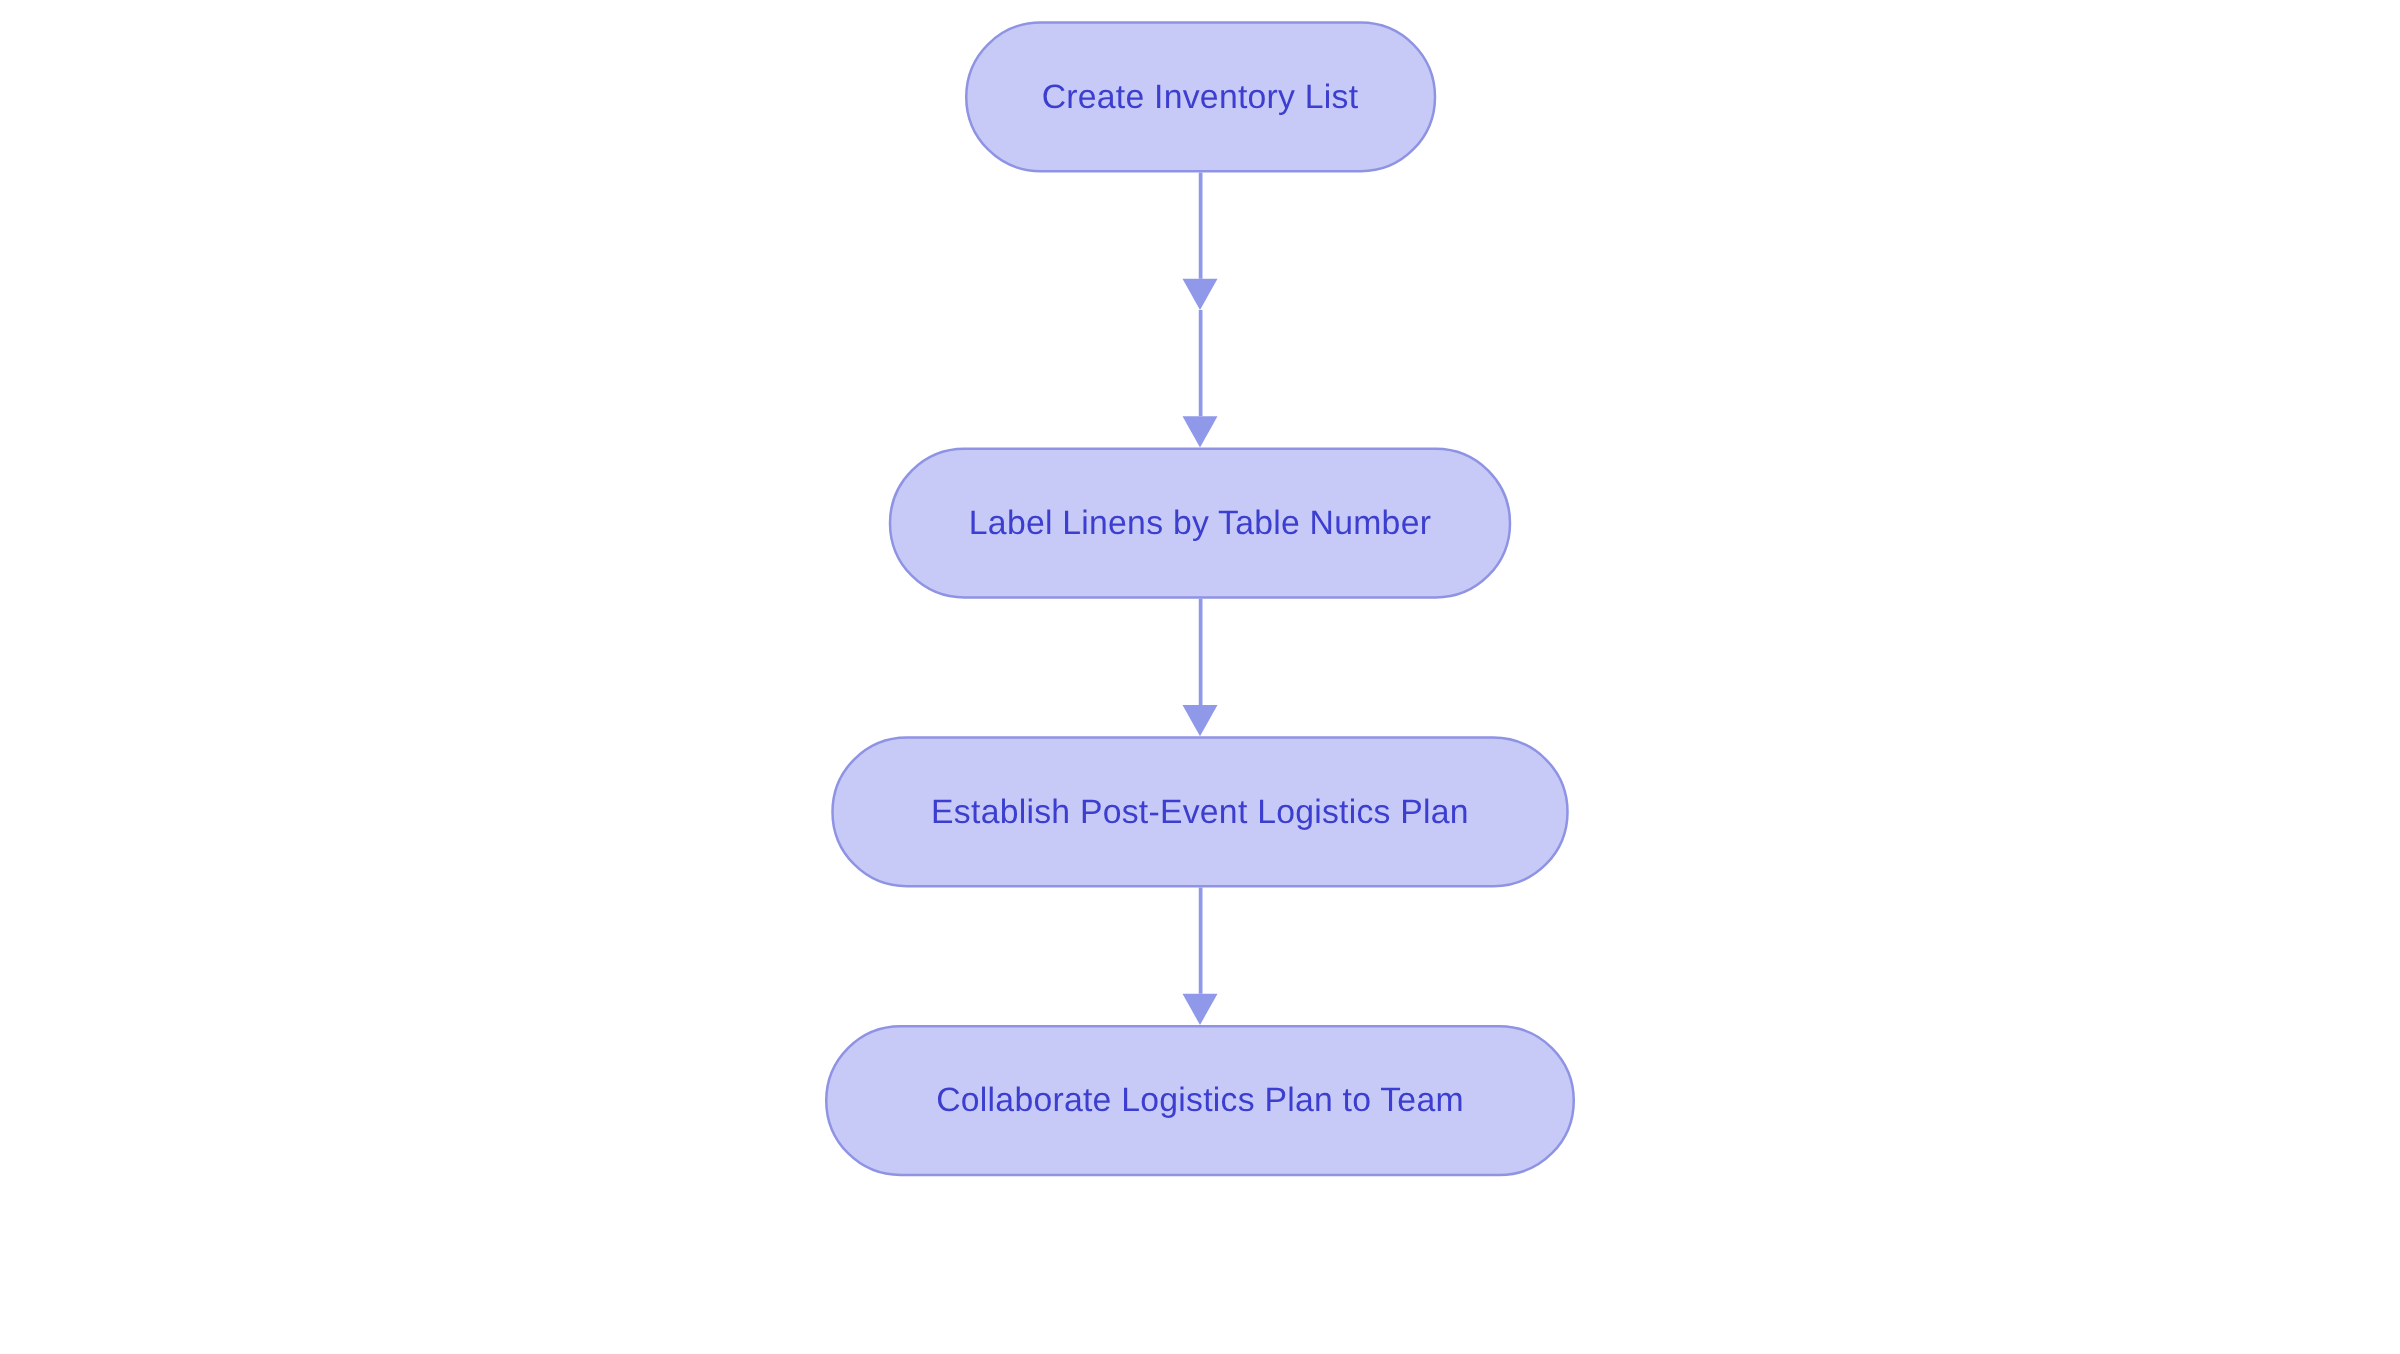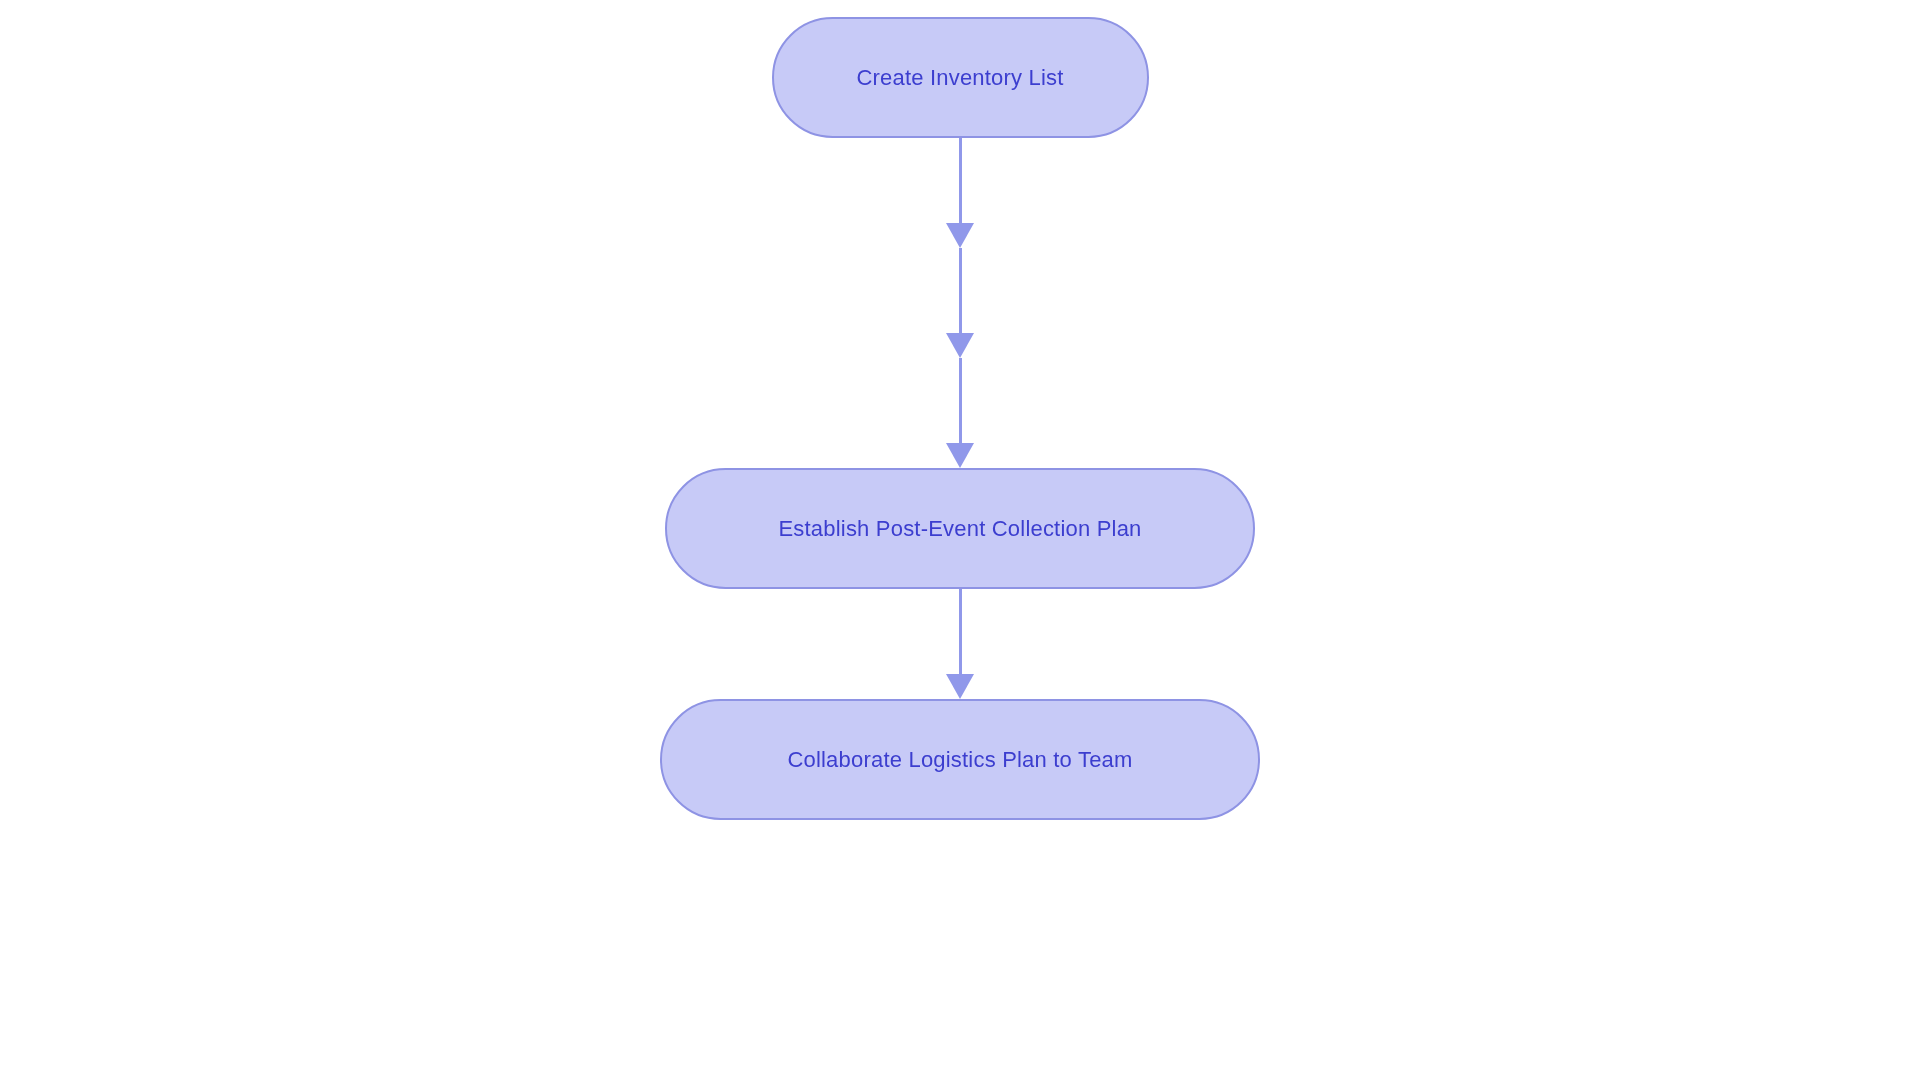--- a/index.html
+++ b/index.html
@@ -32,21 +32,21 @@
   }
   .flow-node {
     height: 121px;
     border-radius: 60.5px;
     background: var(--node-fill);
     border: 2px solid var(--node-border);
     color: var(--node-text);
     display: flex;
     align-items: center;
     justify-content: center;
-    font-size: 22px;
+    font-size: 27px;
     font-weight: 500;
     letter-spacing: 0.2px;
     white-space: nowrap;
     padding: 0 40px;
   }
   .connector {
     height: 110px;
     width: 30px;
     display: flex;
     flex-direction: column;
@@ -77,27 +77,28 @@
       <div class="line"></div>
       <div class="arrowhead"></div>
     </div>
 
 
     <div class="connector">
       <div class="line"></div>
       <div class="arrowhead"></div>
     </div>
 
+    <div class="flow-node" style="width:498px">Label Linens by Table Number</div>
 
     <div class="connector">
       <div class="line"></div>
       <div class="arrowhead"></div>
     </div>
 
-    <div class="flow-node" style="width:590px">Establish Post-Event Collection Plan</div>
+    <div class="flow-node" style="width:590px">Establish Post-Event Logistics Plan</div>
 
     <div class="connector">
       <div class="line"></div>
       <div class="arrowhead"></div>
     </div>
 
     <div class="flow-node" style="width:600px">Collaborate Logistics Plan to Team</div>
 
   </div>
 </div>

